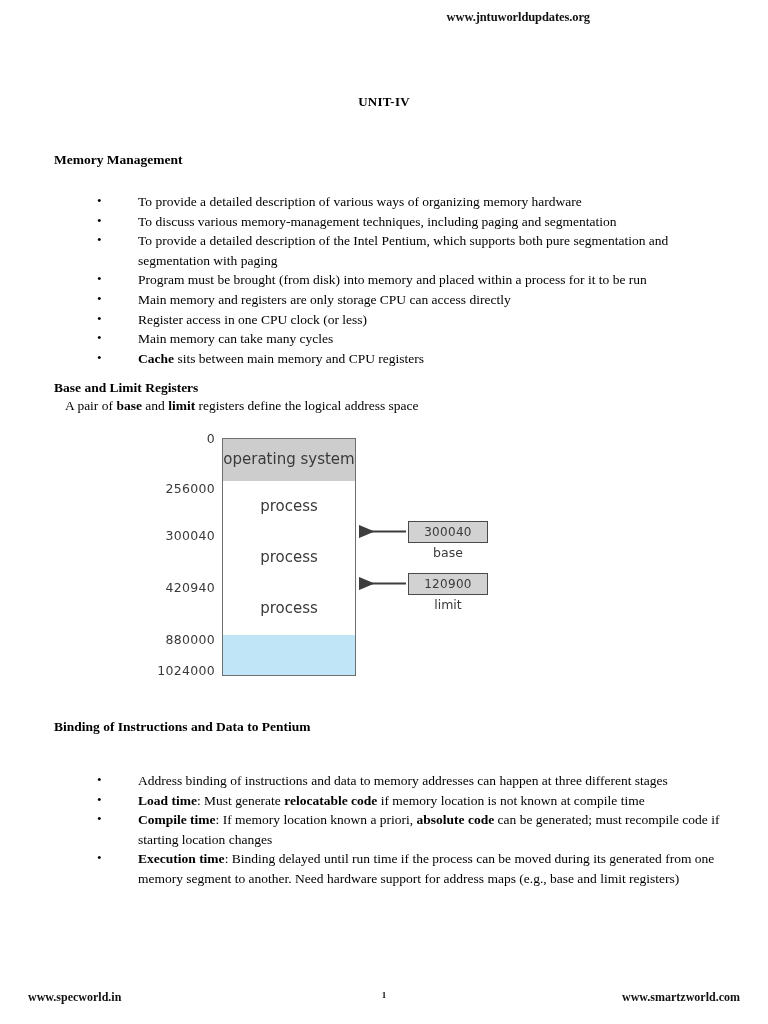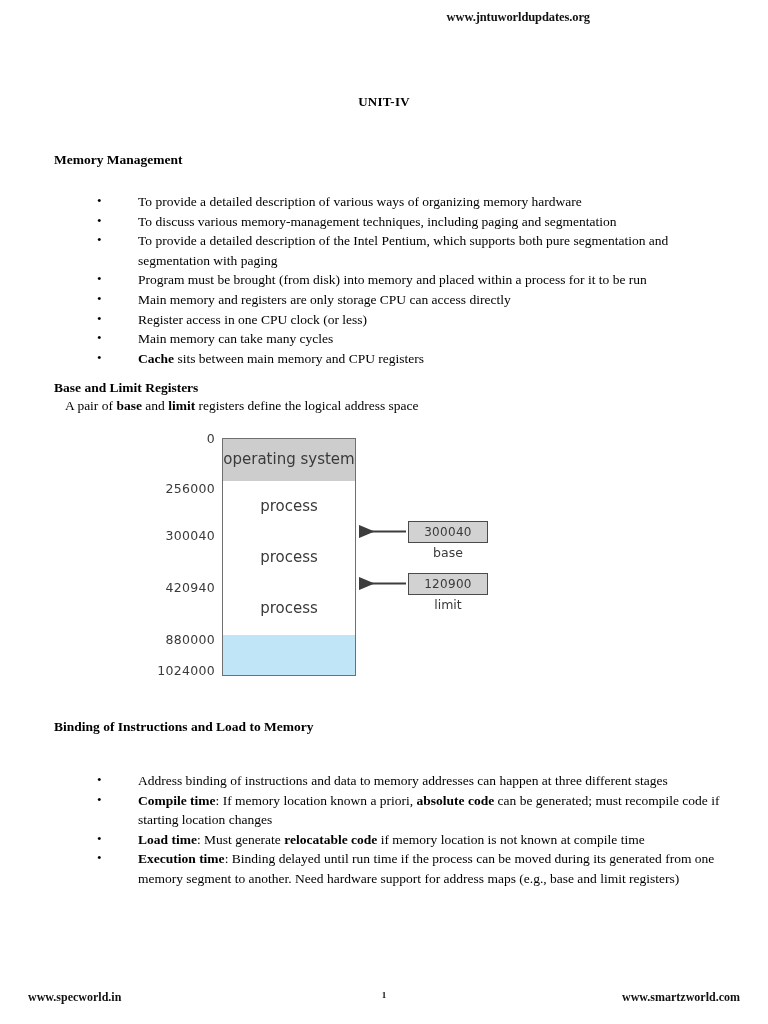--- a/index.html
+++ b/index.html
@@ -221,26 +221,26 @@
       <line x1="406" y1="583.5" x2="360" y2="583.5" stroke="#3d3d3d" stroke-width="2.2" marker-end="url(#arrowhead)"></line>
     </svg>
 
     <div class="callout" style="left:408px; top:521px">300040</div>
     <div class="callout-cap" style="left:408px; top:545px">base</div>
 
     <div class="callout" style="left:408px; top:573px">120900</div>
     <div class="callout-cap" style="left:408px; top:597px">limit</div>
   </div>
 
-  <div class="sec-head" id="bind-head">Binding of Instructions and Load to Memory</div>
+  <div class="sec-head" id="bind-head">Binding of Instructions and Data to Pentium</div>
 
   <ul class="blist" id="list-2">
     <li><span>Address binding of instructions and data to memory addresses can happen at three different stages</span></li>
+    <li><b>Load time</b><span>:  Must generate </span><b>relocatable code</b><span> if memory location is not known at compile time</span></li>
     <li><b>Compile time</b><span>:  If memory location known a priori, </span><b>absolute code</b><span> can be generated; must recompile code if starting location changes</span></li>
-    <li><b>Load time</b><span>:  Must generate </span><b>relocatable code</b><span> if memory location is not known at compile time</span></li>
     <li><b>Execution time</b><span>:  Binding delayed until run time if the process can be moved during its generated from one memory segment to another.  Need hardware support for address maps (e.g., base and limit registers)</span></li>
   </ul>
 
   <div class="footer">
     <span class="footer-left">www.specworld.in</span>
     <span class="footer-mid">1</span>
     <span class="footer-right">www.smartzworld.com</span>
   </div>
 
 </div>

